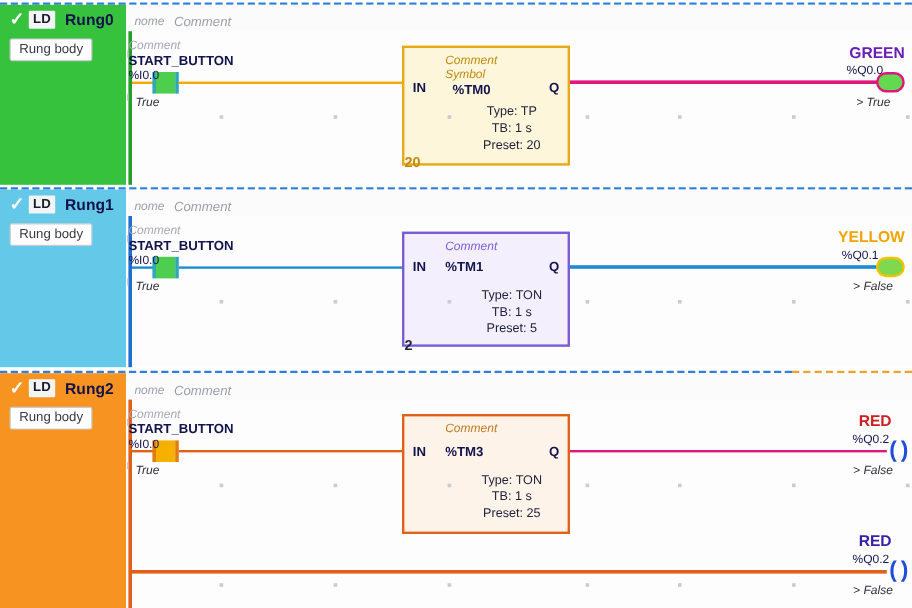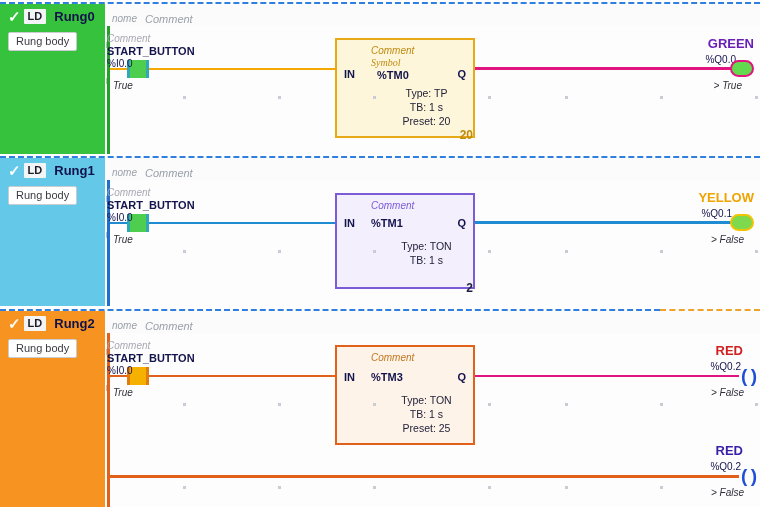--- a/index.html
+++ b/index.html
@@ -58,26 +58,26 @@
   .contact .fill{position:absolute;left:3px;top:0;right:3px;height:18px;}
 
   .lbl-comment{position:absolute;font-style:italic;color:#a8a8b4;font-size:10px;}
   .lbl-sym{position:absolute;font-weight:bold;color:#13134d;font-size:11px;}
   .lbl-addr{position:absolute;color:#13134d;font-size:10px;}
   .lbl-state{position:absolute;font-style:italic;color:#2f2f3a;font-size:10px;}
 
   
   .fb{position:absolute;box-sizing:border-box;border-width:2px;border-style:solid;}
   .fb .fb-comment{position:absolute;left:34px;top:5px;font-style:italic;font-size:10px;}
-  .fb .fb-symbol{position:absolute;left:34px;top:17px;font-style:italic;font-size:10px;font-family:Liberation Serif, serif;}
+  .fb .fb-symbol{position:absolute;left:34px;top:17px;font-style:italic;font-size:10px;}
   .fb .fb-in{position:absolute;left:7px;font-weight:bold;font-size:11px;color:#13134d;}
   .fb .fb-q{position:absolute;right:7px;font-weight:bold;font-size:11px;color:#13134d;}
   .fb .fb-name{position:absolute;left:40px;font-weight:bold;font-size:11px;color:#13134d;}
   .fb .fb-lines{position:absolute;left:0;right:0;text-align:center;font-size:10.5px;color:#22223a;line-height:14px;padding-left:43px;}
-  .fb .fb-cur{position:absolute;left:0;right:0;text-align:right;font-weight:bold;font-size:12px;}
+  .fb .fb-cur{position:absolute;left:0;right:0;text-align:left;font-weight:bold;font-size:12px;}
 
   
   .coil-name{position:absolute;font-weight:bold;font-size:13px;}
   .coil-addr{position:absolute;font-size:10px;color:#13134d;}
   .coil-state{position:absolute;font-style:italic;font-size:10px;color:#2f2f3a;}
   .coil-oval{position:absolute;width:24px;height:17px;border-radius:9px;border-width:2px;border-style:solid;box-sizing:border-box;}
   .coil-paren{position:absolute;font-size:19px;font-weight:bold;color:#1f4fd8;letter-spacing:-1px;line-height:17px;}
 
   
   .dot{position:absolute;width:3px;height:3px;background:#c9ccd4;}
@@ -185,20 +185,21 @@
 
       <div class="wire" style="left:44px;top:42px;width:186px;background:#1f8bd0;"></div>
 
       <div class="fb" style="left:230px;top:13px;width:140px;height:96px;border-color:#7b5cd6;background:#f3effd;">
         <div class="fb-comment" style="color:#7b5cd6;">Comment</div>
         <div class="fb-in" style="top:22px;">IN</div>
         <div class="fb-q" style="top:22px;">Q</div>
         <div class="fb-name" style="top:22px;left:34px;">%TM1</div>
         <div class="fb-lines" style="top:44px;">Type: TON</div>
         <div class="fb-lines" style="top:58px;">TB: 1 s</div>
+        <div class="fb-lines" style="top:72px;">Preset: 5</div>
         <div class="fb-cur" style="top:86px;color:#22223a;">2</div>
       </div>
 
       <div class="wire tall" style="left:370px;top:41px;width:262px;background:#1f8bd0;"></div>
 
       <div class="coil-name" style="right:6px;top:10px;color:#f0a400;">YELLOW</div>
       <div class="coil-addr" style="right:28px;top:28px;">%Q0.1</div>
       <div class="coil-oval" style="right:6px;top:34px;border-color:#f0c400;background:#7ed94e;"></div>
       <div class="coil-state" style="right:16px;top:54px;"><span>&gt;</span> <span>False</span></div>
 

